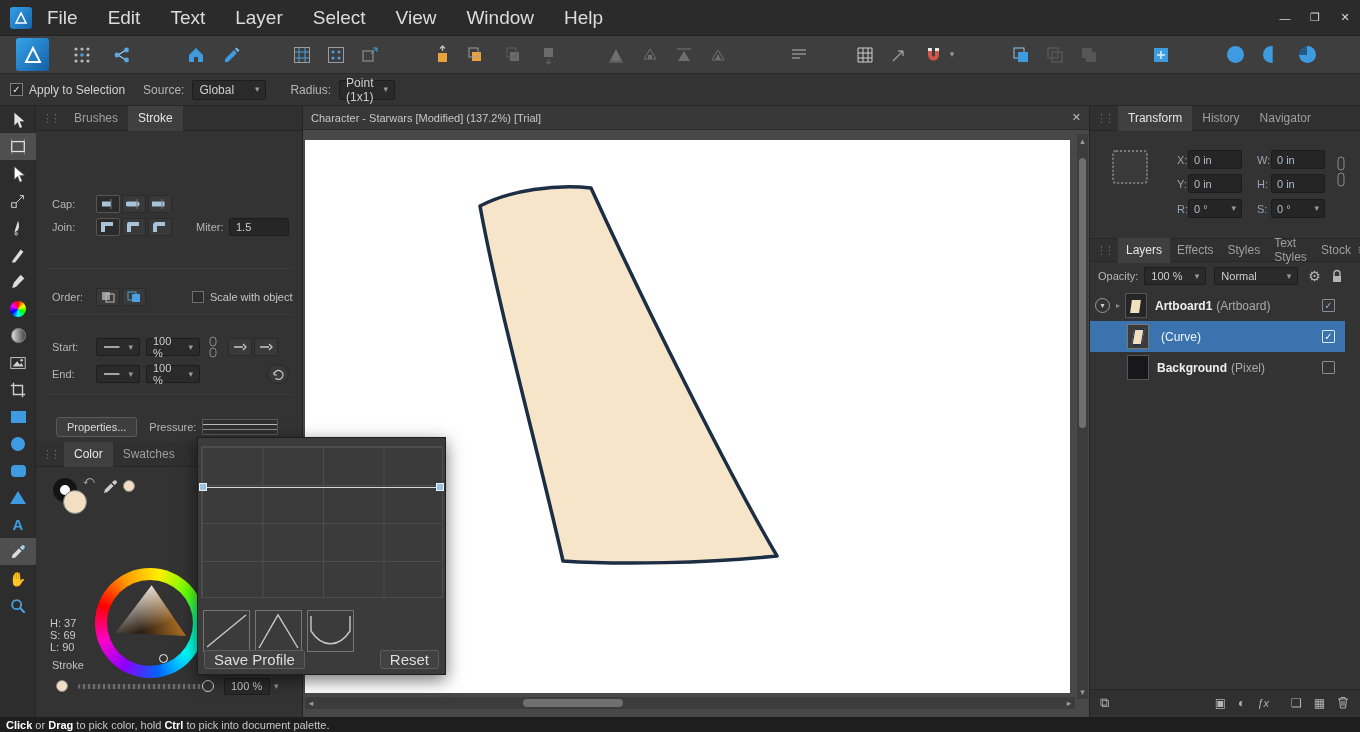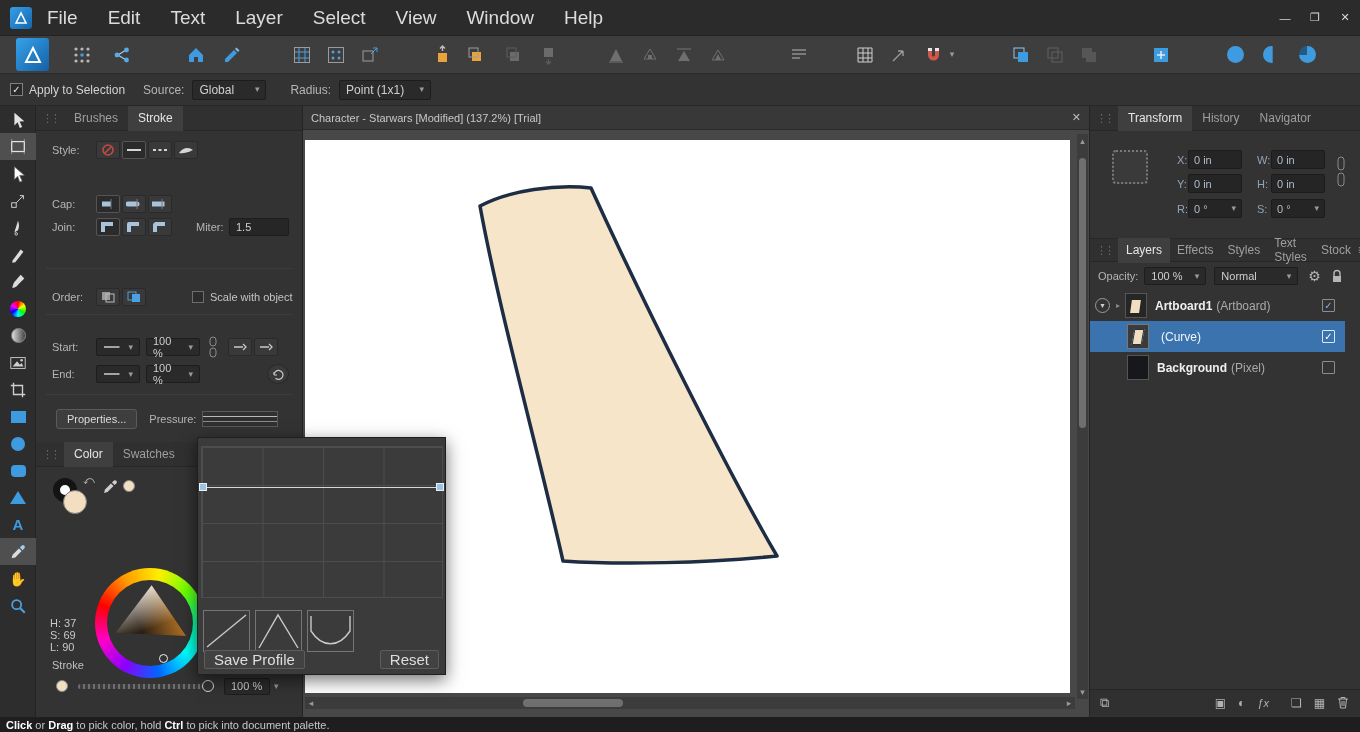--- a/index.html
+++ b/index.html
@@ -339,21 +339,21 @@
 
 <div id="contextbar">
   <span class="ctx-cb">✓</span>
   <span style="margin-left:6px;color:#d2d2d2">Apply to Selection</span>
   <span style="margin-left:18px;color:#b5b5b5">Source:</span>
   <span class="dd" style="width:74px;margin-left:8px">
     <span>Global</span>
       <span class="caret">▾</span>
   </span>
   <span style="margin-left:24px;color:#b5b5b5">Radius:</span>
-  <span class="dd" style="width:92px;margin-left:8px">
+  <span class="dd" style="width:56px;margin-left:8px">
     <span>Point (1x1)</span>
       <span class="caret">▾</span>
   </span>
 </div>
 
 <div id="toolstrip">
   <div class="tool">
     <svg width="18" height="18" viewBox="0 0 20 20">
         <path d="M6 2 v14 l3.6-3.6 L12 19 l2.6-1.1 -2.8-6.3 5.2-.2 Z" fill="#e3e3e3"></path>
       </svg>
@@ -441,44 +441,20 @@
   </div>
 </div>
 
 <div id="leftpanel">
   <div class="ptabs">
     <span class="grip">⋮⋮</span>
     <span class="ptab">Brushes</span>
     <span class="ptab active">Stroke</span>
   </div>
 
-  <div class="row" style="top:34px">
-    <span class="lbl">Style:</span>
-    <span class="mini-btn">
-      <svg width="14" height="14" viewBox="0 0 14 14">
-          <circle cx="7" cy="7" r="5" fill="none" stroke="#c24a42" stroke-width="1.6"></circle>
-          <path d="M3.5 10.5 L10.5 3.5" stroke="#c24a42" stroke-width="1.6"></path>
-        </svg>
-    </span>
-    <span class="mini-btn pressed">
-      <svg width="16" height="6" viewBox="0 0 16 6">
-          <path d="M1 3 H15" stroke="#d5d5d5" stroke-width="2"></path>
-        </svg>
-    </span>
-    <span class="mini-btn">
-      <svg width="16" height="6" viewBox="0 0 16 6">
-          <path d="M1 3 H15" stroke="#d5d5d5" stroke-width="2" stroke-dasharray="3 2.5"></path>
-        </svg>
-    </span>
-    <span class="mini-btn">
-      <svg width="16" height="10" viewBox="0 0 16 10">
-          <path d="M1 8 C5 2 11 2 15 5 C11 7 5 9 1 8 Z" fill="#d5d5d5"></path>
-        </svg>
-    </span>
-  </div>
 
 
   <div class="row" style="top:88px">
     <span class="lbl">Cap:</span>
     <span class="mini-btn pressed">
       <svg width="16" height="12" viewBox="0 0 16 12">
           <path d="M2 6 H11" stroke="#a9c4da" stroke-width="5" stroke-linecap="butt"></path>
           <path d="M11 1 V11" stroke="#777" stroke-width="1"></path>
         </svg>
     </span>
@@ -584,21 +560,21 @@
     </span>
     <span class="mini-btn" style="margin-left:auto;margin-right:14px;width:22px;height:20px;border-radius:50%">
       <svg width="13" height="13" viewBox="0 0 13 13">
           <path d="M2 7 a4.5 4.5 0 1 1 1.5 3.3 M2 7 v-3 M2 7 h3" stroke="#c9c9c9" fill="none" stroke-width="1.2"></path>
         </svg>
     </span>
   </div>
 
   <div class="divider" style="top:288px"></div>
 
-  <div class="row" style="top:302px;height:22px">
+  <div class="row" style="top:310px;height:22px">
     <span class="btn" style="margin-left:20px;height:20px;padding:0 10px">Properties...</span>
     <span style="margin-left:12px;color:#b5b5b5">Pressure:</span>
     <span style="margin-left:6px;width:76px;height:16px;border:1px solid #5a5a5a;background:#303030;position:relative;display:inline-block">
       <span style="position:absolute;left:0;right:0;top:4px;height:1px;background:#b9b9b9"></span>
       <span style="position:absolute;left:0;right:0;top:9px;height:1px;background:#8a8a8a"></span>
     </span>
   </div>
 
   <div class="ptabs" style="position:absolute;top:336px;left:0;width:267px">
     <span class="grip">⋮⋮</span>

